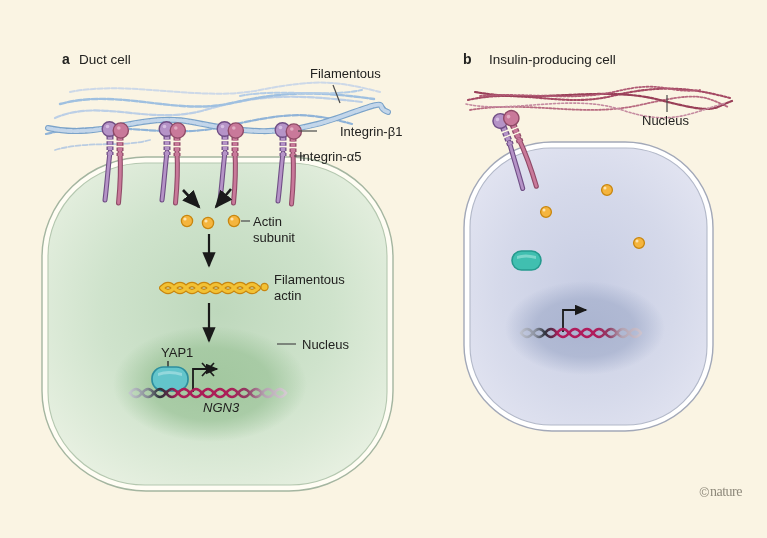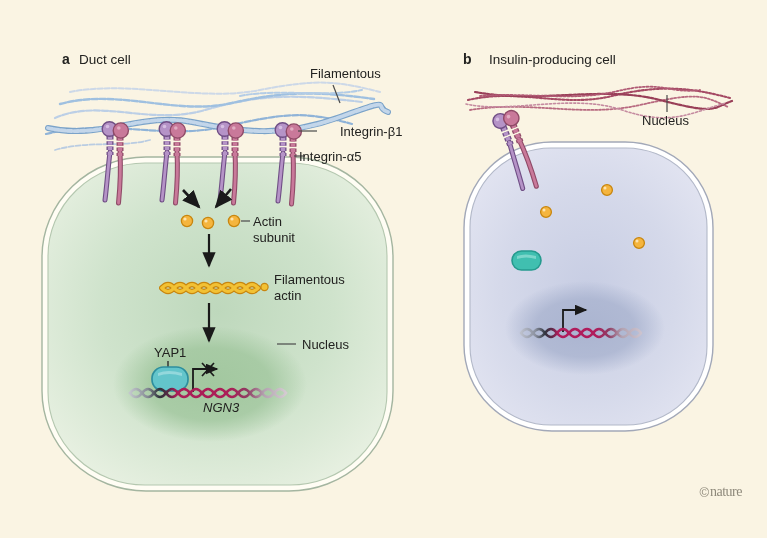--- a/index.html
+++ b/index.html
@@ -234,21 +234,21 @@
   <span>Actin</span>
   <span>subunit</span>
 </div>
 
 <div class="lbl two-line" style="left:274px;top:272px">
   <span>Filamentous</span>
   <span>actin</span>
 </div>
 
 <span class="lbl" style="left:302px;top:337px">Nucleus</span>
-<span class="lbl" style="left:154px;top:345px">YAP1</span>
+<span class="lbl" style="left:161px;top:345px">YAP1</span>
 <span class="lbl italic" style="left:203px;top:400px">NGN3</span>
 
 <span class="lbl" style="left:642px;top:113px">Nucleus</span>
 
 <div id="credit">
   <span class="sym">©</span>
   <span class="name">nature</span>
 </div>
 
 </div>

